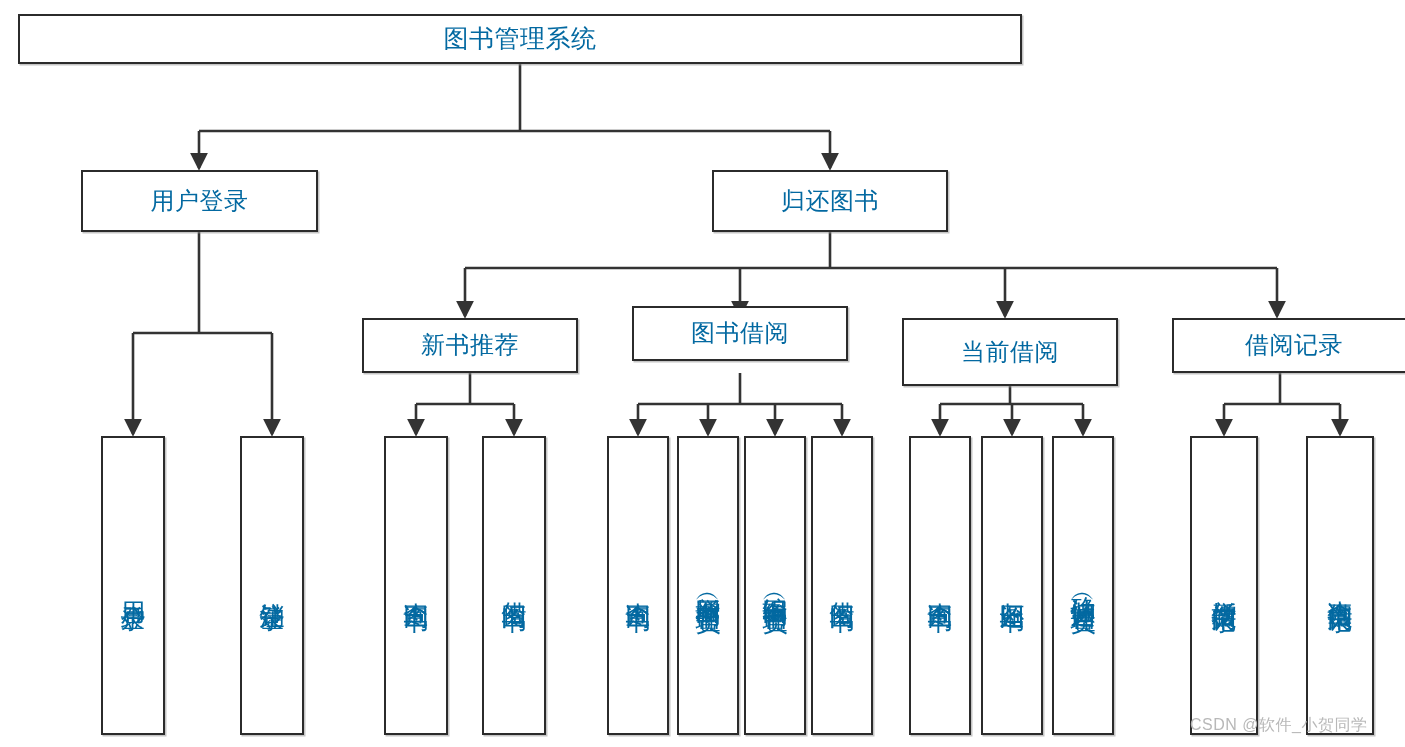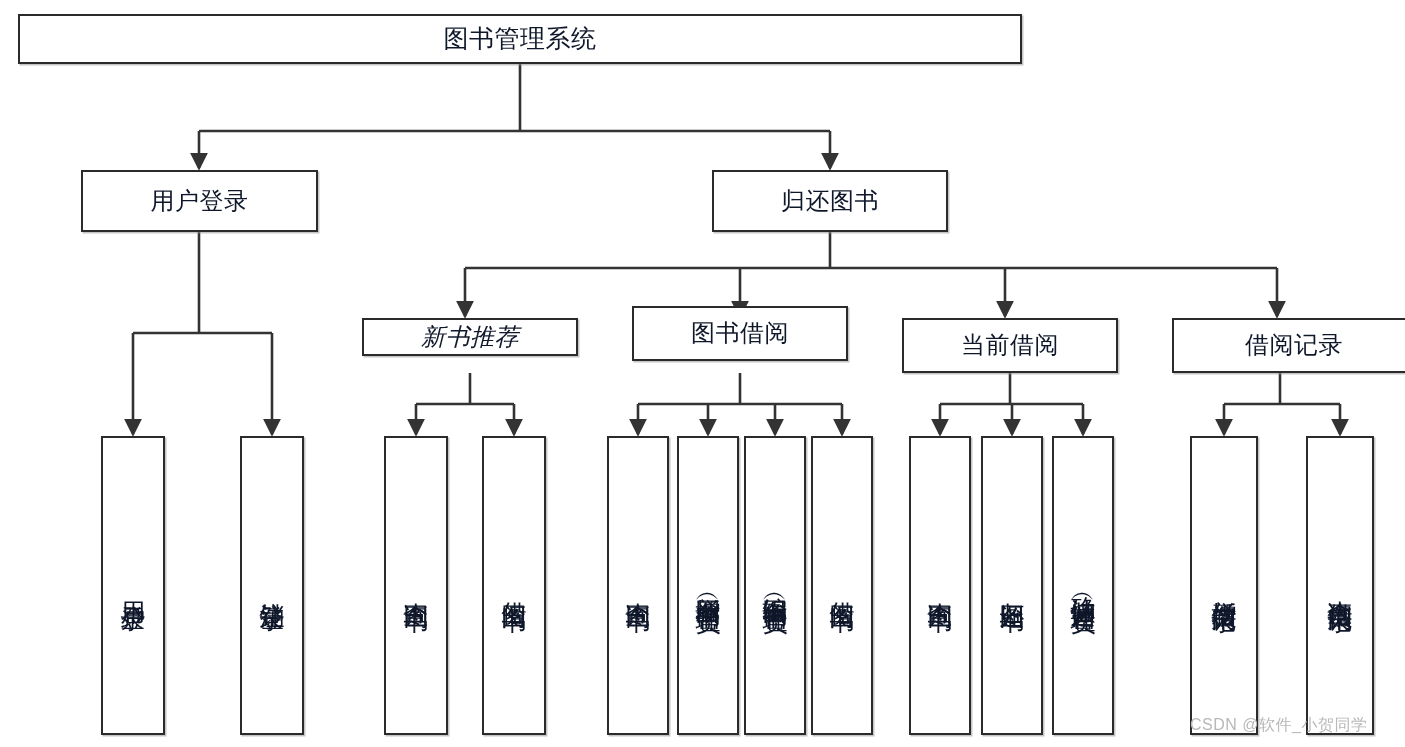--- a/index.html
+++ b/index.html
@@ -32,21 +32,21 @@
     background: #ffffff;
     display: flex;
     align-items: center;
     justify-content: center;
     box-shadow: 1.5px 1.5px 0 0 rgba(150,150,150,0.55);
   }
   .node .label {
     font-size: 24px;
     line-height: 1.18;
     letter-spacing: 0.5px;
-    color: #0f172a;
+    color: #0369a1;
     white-space: nowrap;
     text-align: right;
   }
   .node.vertical .label {
     writing-mode: vertical-rl;
     text-orientation: upright;
     font-size: 25px;
     letter-spacing: 2px;
     line-height: 1;
     white-space: nowrap;
@@ -111,27 +111,27 @@
   <div id="nodes">
       <div class="node root" style="left: 18px; top: 14px; width: 1004px; height: 50px;">
         <span class="label">图书管理系统</span>
       </div>
       <div class="node" style="left: 81px; top: 170px; width: 237px; height: 62px;">
         <span class="label">用户登录</span>
       </div>
       <div class="node" style="left: 712px; top: 170px; width: 236px; height: 62px;">
         <span class="label">归还图书</span>
       </div>
-      <div class="node" style="left: 362px; top: 318px; width: 216px; height: 38px; font-style: italic;">
+      <div class="node" style="left: 362px; top: 318px; width: 216px; height: 55px;">
         <span class="label">新书推荐</span>
       </div>
       <div class="node" style="left: 632px; top: 306px; width: 216px; height: 55px; font-family: Liberation Serif, serif;">
         <span class="label">图书借阅</span>
       </div>
-      <div class="node" style="left: 902px; top: 318px; width: 216px; height: 55px;">
+      <div class="node" style="left: 902px; top: 318px; width: 216px; height: 68px;">
         <span class="label">当前借阅</span>
       </div>
       <div class="node" style="left: 1172px; top: 318px; width: 244px; height: 55px;">
         <span class="label">借阅记录</span>
       </div>
       <div class="node vertical" style="left: 101px; top: 436px; width: 64px; height: 299px;">
         <span class="label">用户登录</span>
       </div>
       <div class="node vertical" style="left: 240px; top: 436px; width: 64px; height: 299px;">
         <span class="label">注销登录</span>

